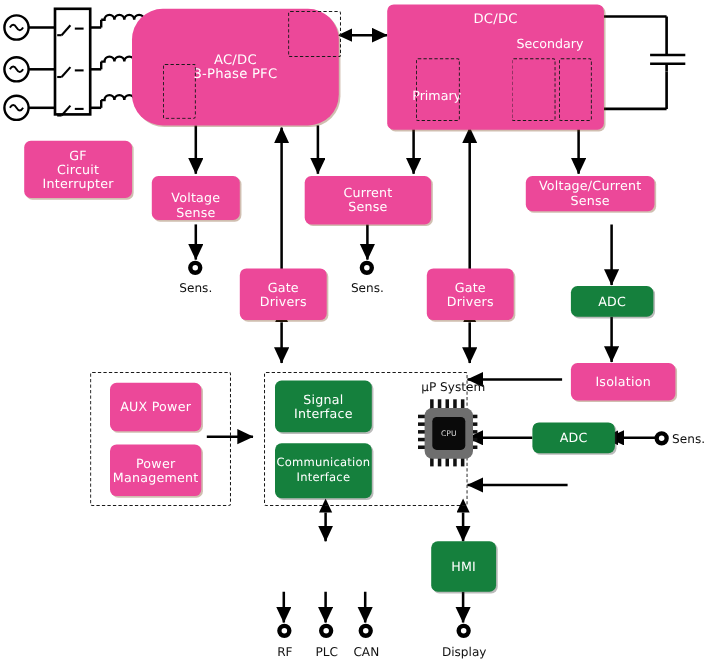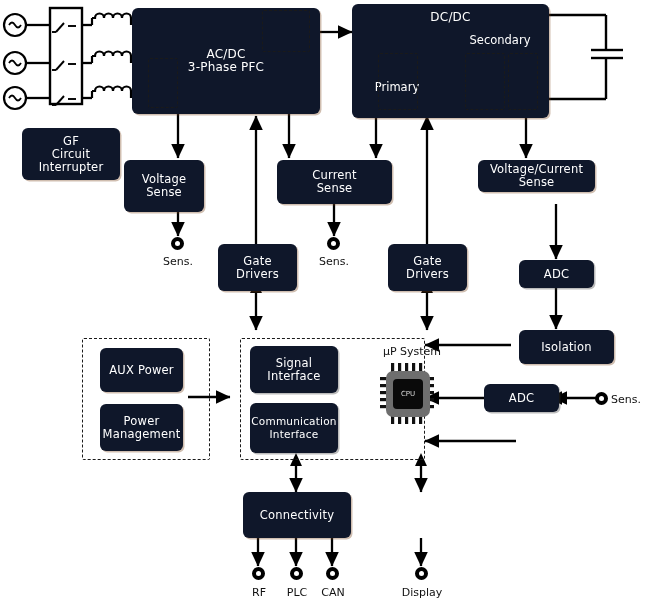--- a/index.html
+++ b/index.html
@@ -21,22 +21,22 @@
     display: flex;
     align-items: center;
     justify-content: center;
     text-align: center;
     color: #ffffff;
     font-size: 11.5px;
     line-height: 13px;
     letter-spacing: 0.2px;
     box-shadow: 1.5px 1.5px 0 rgba(120,70,30,0.35);
   }
-  .blk.orange { background: #0f172a; }
-  .blk.gray   { background: #0f172a; box-shadow: 1.5px 1.5px 0 rgba(60,60,60,0.35); }
+  .blk.orange { background: #ec4899; }
+  .blk.gray   { background: #15803d; box-shadow: 1.5px 1.5px 0 rgba(60,60,60,0.35); }
   .blk.big    { font-size: 12px; }
   .blk span { display: block; white-space: pre-line; }
 
   .dashgrp {
     position: absolute;
     border: 1.6px dashed #1a1a1a;
     border-radius: 2px;
     background: transparent;
   }
   .dashgrp.inner { border-width: 1.4px; }
@@ -295,21 +295,21 @@
       <g>
         <rect x="425" y="377" width="9" height="3.2"></rect>
         <rect x="425" y="384" width="9" height="3.2"></rect>
         <rect x="425" y="391" width="9" height="3.2"></rect>
         <rect x="425" y="398" width="9" height="3.2"></rect>
         <rect x="425" y="405" width="9" height="3.2"></rect>
       </g>
     </g>
   </svg>
 
-  <div class="blk orange big" style="left:132px; top:8px; width:188px; height:106px;">
+  <div class="blk orange big" style="left:120px; top:8px; width:188px; height:106px;border-radius:28px;">
     <span>AC/DC
 3-Phase PFC</span>
   </div>
   <div class="dashgrp" style="left:148px; top:58px; width:30px; height:50px;"></div>
   <div class="dashgrp" style="left:262px; top:10px; width:48px; height:42px;"></div>
 
   <div class="blk orange big" style="left:352px; top:4px; width:197px; height:114px; align-items:flex-start; padding-top:7px;">
     <span>DC/DC</span>
   </div>
   <div class="lbl white" style="left:366px; top:33px; width:62px;margin-top:47px;">Primary</div>
@@ -317,21 +317,21 @@
   <div class="dashgrp inner" style="left:378px; top:53px; width:40px; height:57px;"></div>
   <div class="dashgrp inner" style="left:465px; top:53px; width:40px; height:57px;"></div>
   <div class="dashgrp inner" style="left:508px; top:53px; width:30px; height:57px;"></div>
 
   <div class="blk orange" style="left:22px; top:128px; width:98px; height:52px;">
     <span>GF
 Circuit
 Interrupter</span>
   </div>
 
-  <div class="blk orange" style="left:124px; top:160px; width:80px; height:52px;">
+  <div class="blk orange" style="left:138px; top:160px; width:80px; height:40px;align-items:flex-end;">
     <span>Voltage
 Sense</span>
   </div>
 
   <div class="blk orange" style="left:277px; top:160px; width:115px; height:44px;">
     <span>Current
 Sense</span>
   </div>
 
   <div class="blk orange" style="left:478px; top:160px; width:117px; height:32px;">
@@ -387,24 +387,24 @@
   </div>
   <div class="blk gray" style="left:250px; top:403px; width:88px; height:50px; font-size:10.5px;">
     <span>Communication
 Interface</span>
   </div>
 
   <div class="cputile" style="left:386px; top:371px; width:44px; height:46px;">
     <div class="cpucore">CPU</div>
   </div>
 
-  <div class="blk orange" style="left:243px; top:492px; width:108px; height:46px;">
-    <span>Connectivity</span>
-  </div>
-
+
+  <div class="blk gray" style="left:392px; top:492px; width:59px; height:46px;">
+    <span>HMI</span>
+  </div>
 
   <div class="sens" style="left:252px; top:567px;"></div>
   <div class="lbl" style="left:240px; top:586px; width:38px;">RF</div>
 
   <div class="sens" style="left:290px; top:567px;"></div>
   <div class="lbl" style="left:276px; top:586px; width:42px;">PLC</div>
 
   <div class="sens" style="left:326px; top:567px;"></div>
   <div class="lbl" style="left:311px; top:586px; width:44px;">CAN</div>
 

